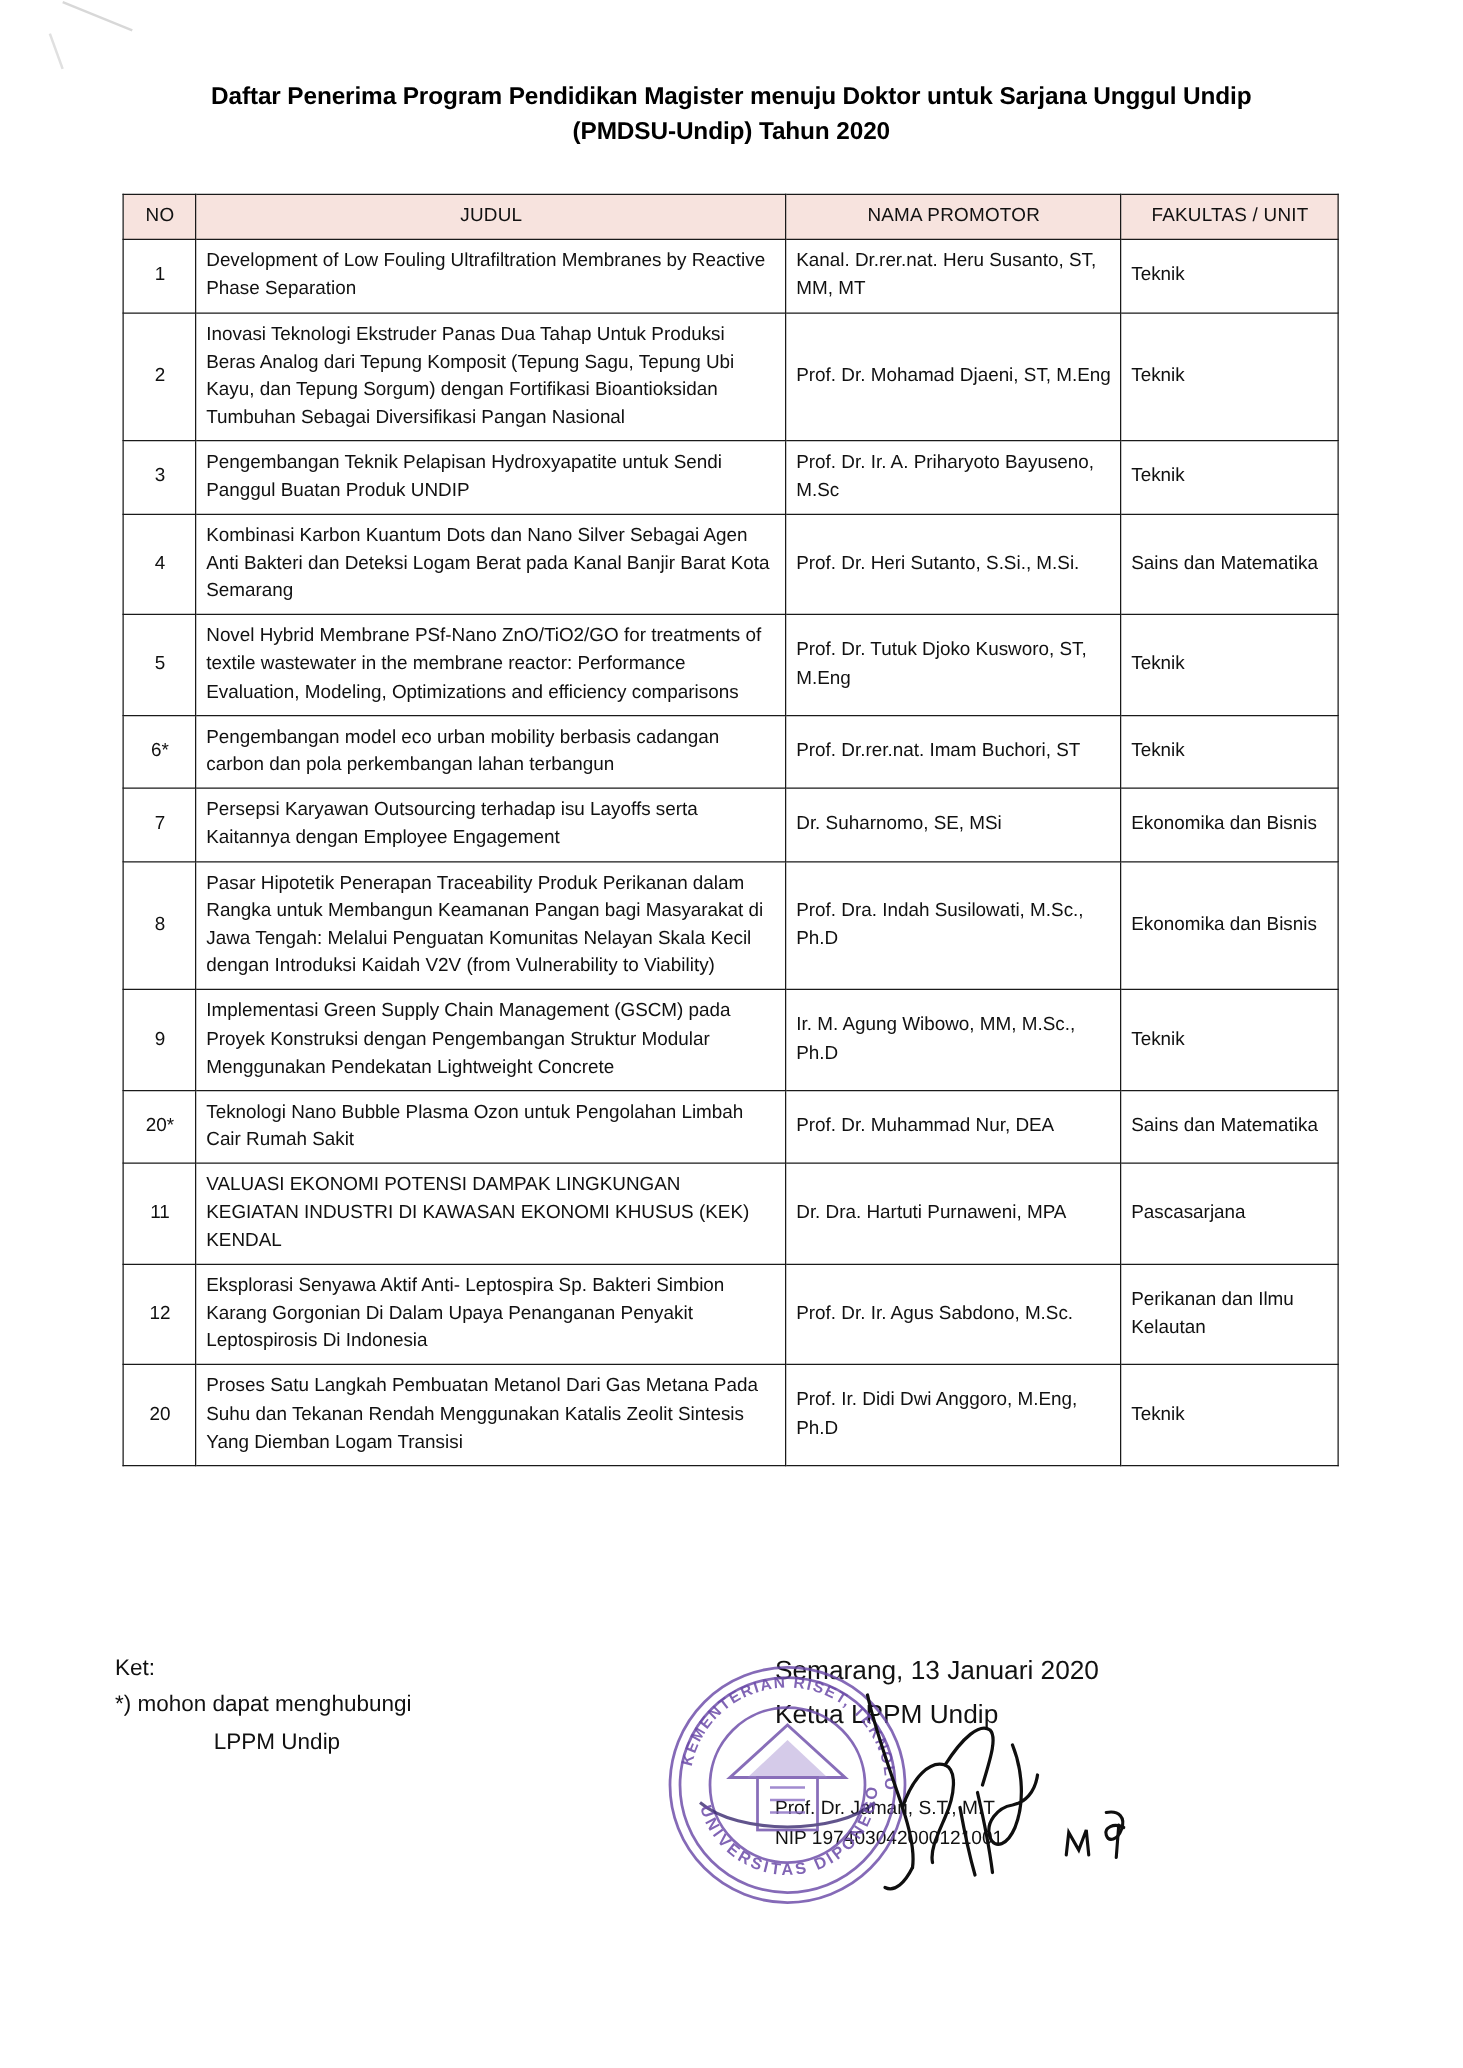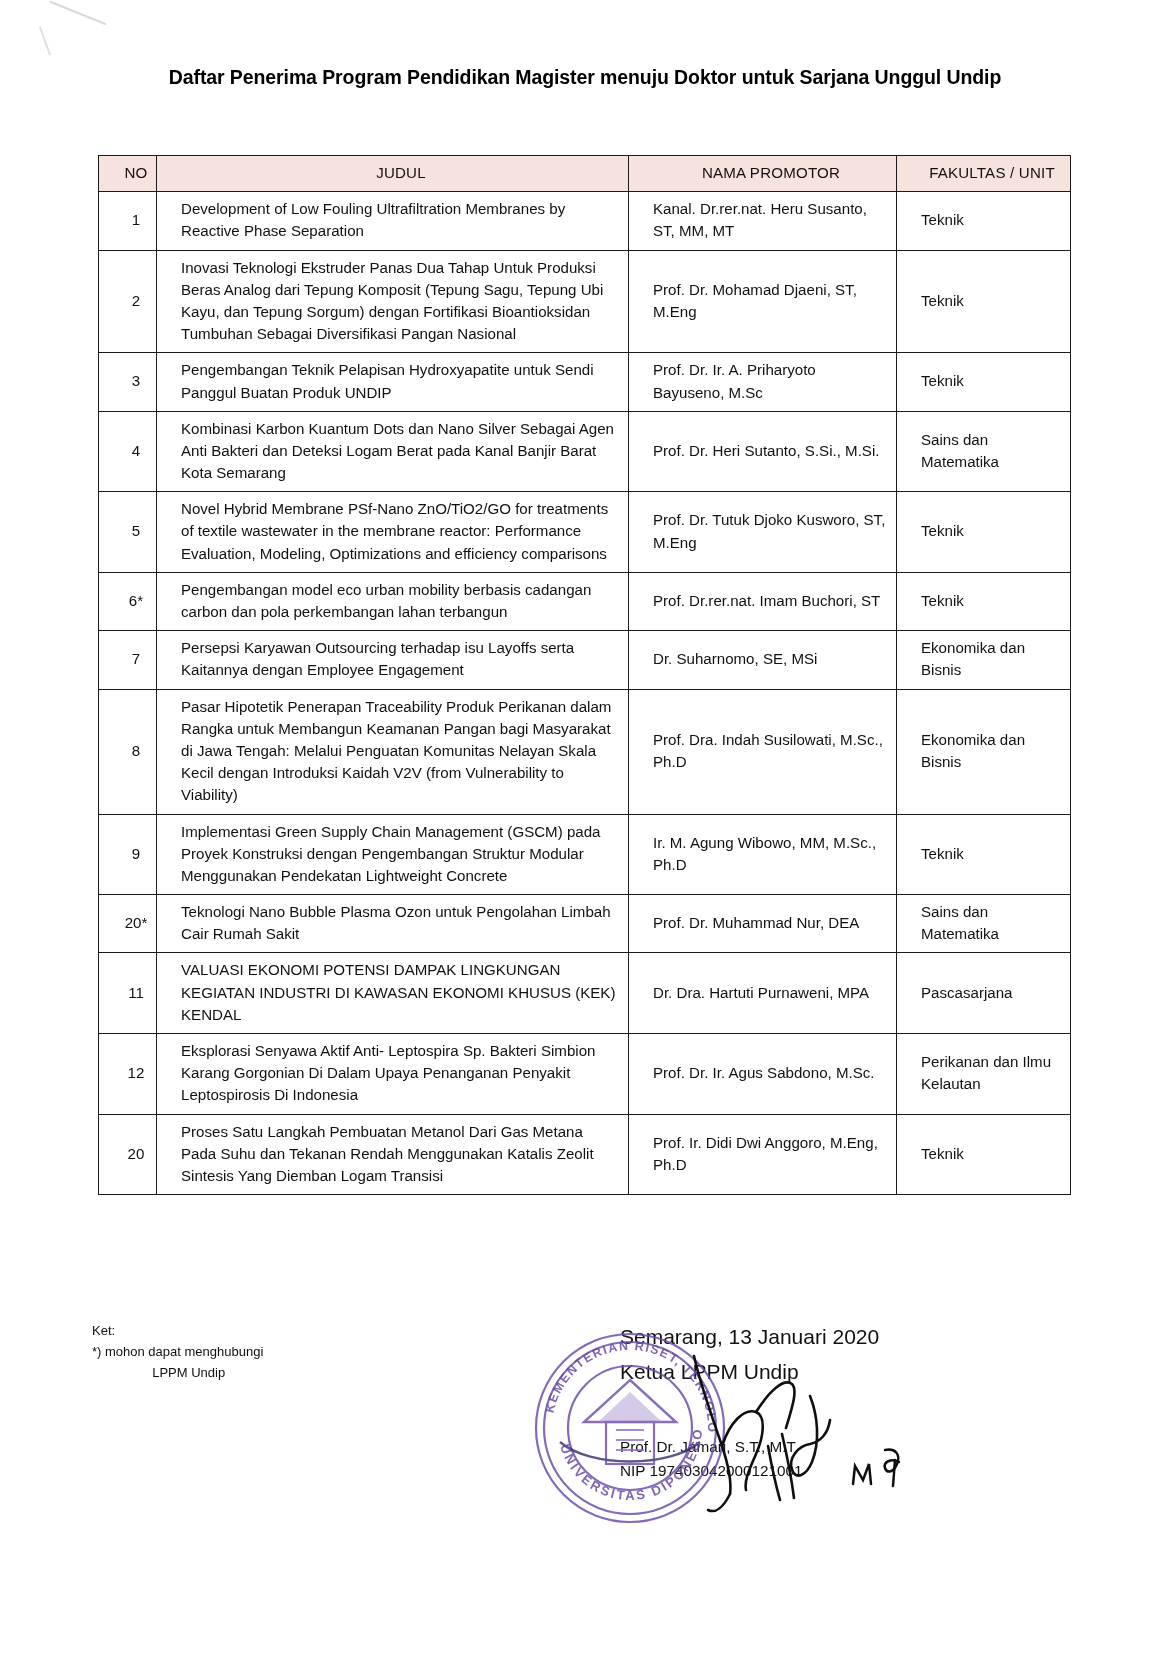--- a/index.html
+++ b/index.html
@@ -56,21 +56,21 @@
     left: 98px;
     top: 155px;
     width: 972px;
     border-collapse: collapse;
     table-layout: fixed;
   }
   table.main-table td,
   table.main-table th {
     border: 1.6px solid #1a1a1a;
     vertical-align: middle;
-    padding: 6px 7px 7px 24px;
+    padding: 6px 7px 7px 8px;
     font-size: 15.1px;
     line-height: 1.47;
     color: #111;
     font-weight: normal;
   }
   thead th {
     background: #f7e3de;
     text-align: center;
     font-weight: bold;
     font-size: 13.6px;
@@ -97,21 +97,21 @@
     position: absolute;
     left: 0;
     top: 1315px;
     width: 1170px;
     height: 240px;
   }
   .ket-block {
     position: absolute;
     left: 92px;
     top: 5px;
-    font-size: 13px;
+    font-size: 18px;
     line-height: 1.63;
     color: #111;
   }
   .ket-indent { padding-left: 22px; text-align: center; }
 
   .sign-block {
     position: absolute;
     left: 620px;
     top: 5px;
     font-size: 21px;
@@ -160,20 +160,21 @@
 </head>
 <body>
 
 <div class="page">
 
   <div class="scan-mark-a"></div>
   <div class="scan-mark-b"></div>
 
   <div class="doc-title">
     <div>Daftar Penerima Program Pendidikan Magister menuju Doktor untuk Sarjana Unggul Undip</div>
+    <div>(PMDSU-Undip) Tahun 2020</div>
   </div>
 
   <table class="main-table">
     <colgroup>
       <col class="col-no">
       <col class="col-judul">
       <col class="col-prom">
       <col class="col-fak">
     </colgroup>
     <thead>

